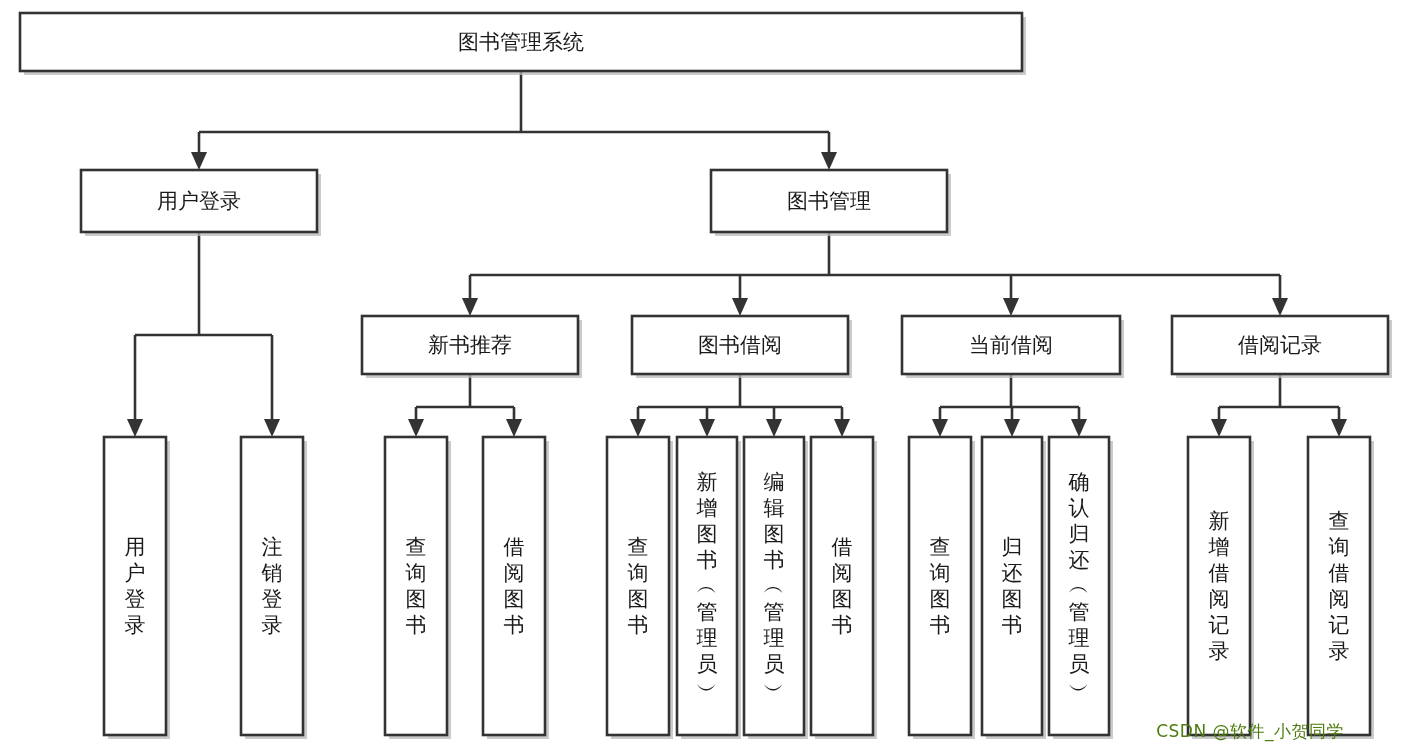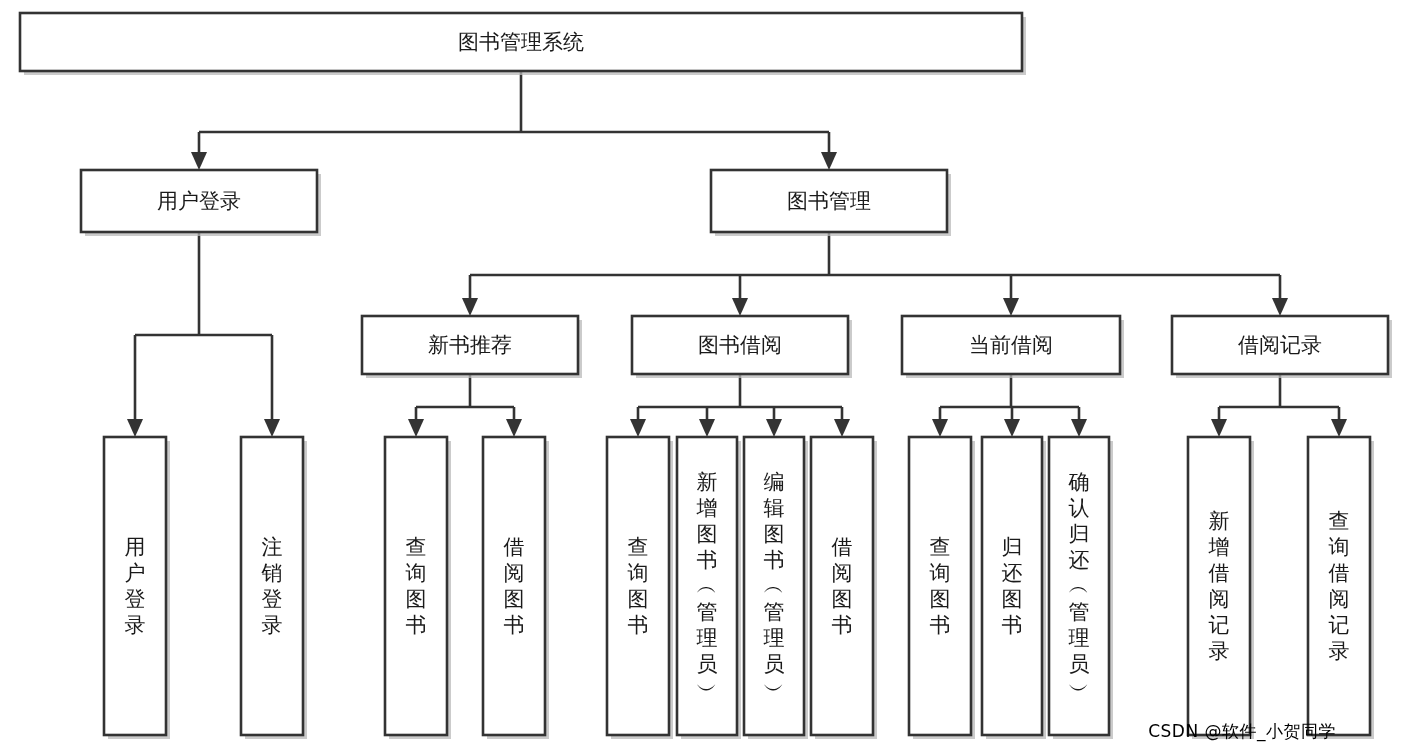--- a/index.html
+++ b/index.html
@@ -52,25 +52,25 @@
     dominant-baseline: middle;
   }
   .node-label-v {
     font-family: "DejaVu Sans", "Liberation Sans", sans-serif;
     font-size: 21px;
     fill: #1a1a1a;
     text-anchor: middle;
   }
   .watermark {
     position: absolute;
-    right: 12px;
+    right: 4px;
     bottom: 4px;
     font-family: "DejaVu Sans", "Liberation Sans", sans-serif;
     font-size: 17px;
-    color: #000000;
+    color: #4d7c0f;
     letter-spacing: 0.5px;
     white-space: nowrap;
     user-select: none;
   }
 </style>
 </head>
 <body>
 
 <div id="diagram-root">
   <svg class="tree" viewBox="0 0 1405 747">

